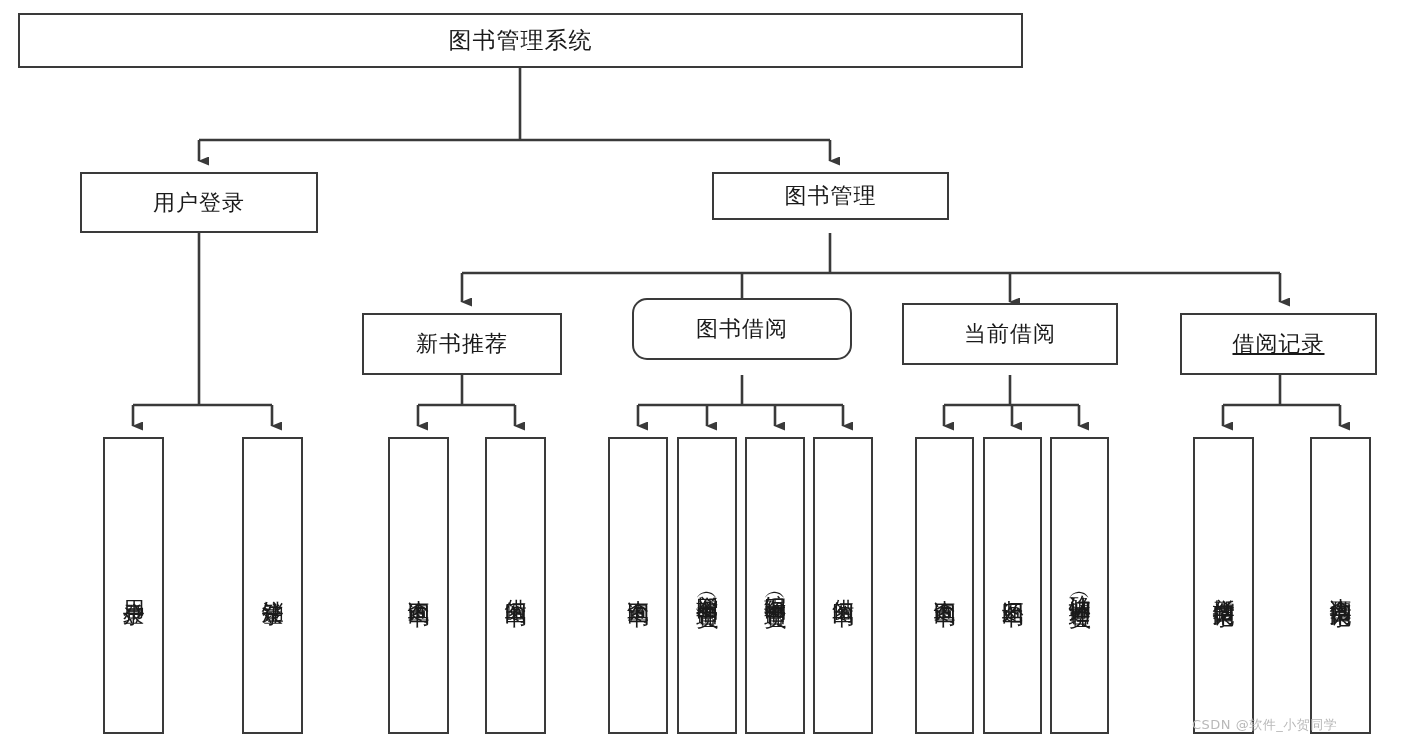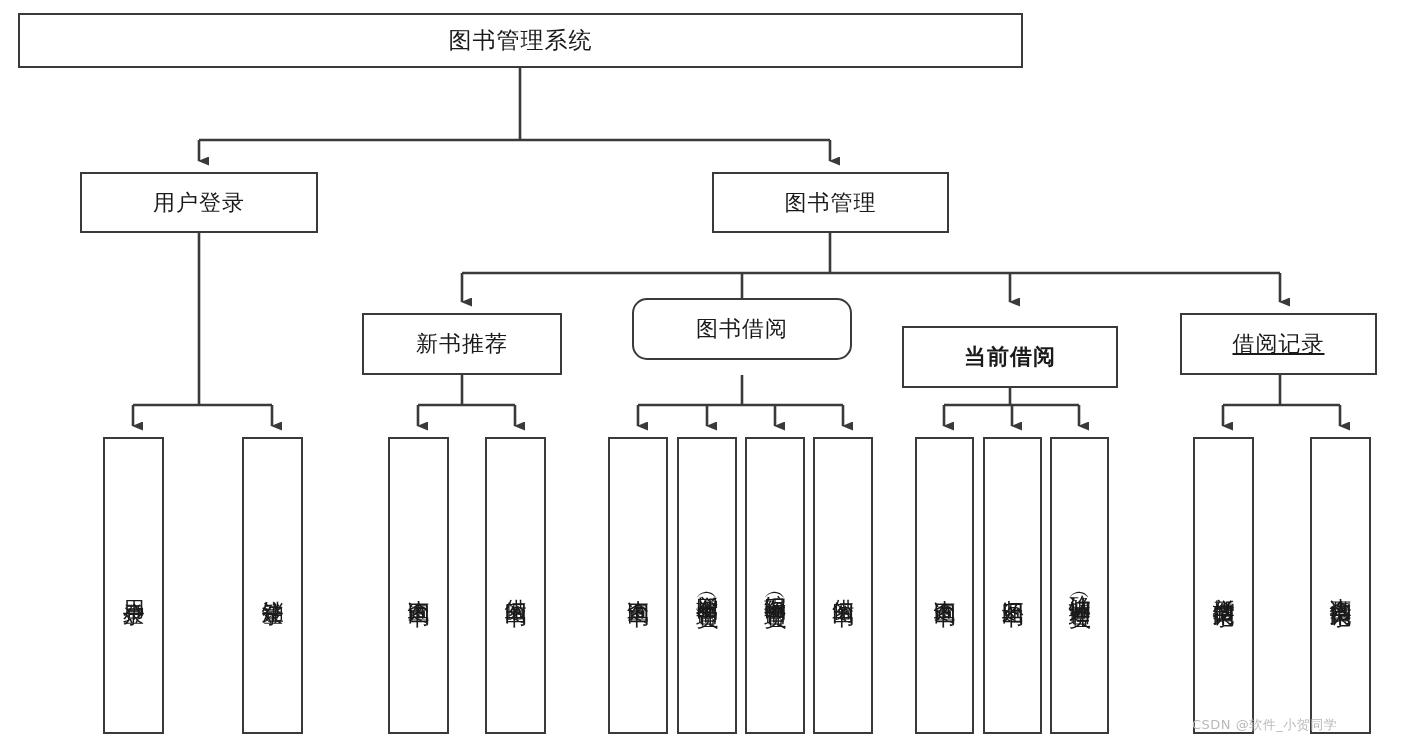--- a/index.html
+++ b/index.html
@@ -123,30 +123,30 @@
       </g>
   </svg>
 
   <div id="nodes-group">
       <div class="node root" style="left: 18px; top: 13px; width: 1005px; height: 55px;">
         <span class="node-label">图书管理系统</span>
       </div>
       <div class="node branch" style="left: 80px; top: 172px; width: 238px; height: 61px;">
         <span class="node-label">用户登录</span>
       </div>
-      <div class="node branch" style="left: 712px; top: 172px; width: 237px; height: 61px;">
+      <div class="node branch" style="left: 712px; top: 172px; width: 237px; height: 48px;">
         <span class="node-label">图书管理</span>
       </div>
       <div class="node branch" style="left: 362px; top: 313px; width: 200px; height: 62px; justify-content: center;">
         <span class="node-label">新书推荐</span>
       </div>
       <div class="node branch" style="left: 632px; top: 298px; width: 220px; height: 62px; border-radius: 15px;">
         <span class="node-label">图书借阅</span>
       </div>
-      <div class="node branch" style="left: 902px; top: 326px; width: 216px; height: 62px; font-weight: bold;">
+      <div class="node branch" style="left: 902px; top: 303px; width: 216px; height: 62px;">
         <span class="node-label">当前借阅</span>
       </div>
       <div class="node branch" style="left: 1180px; top: 313px; width: 197px; height: 62px; text-decoration: underline;">
         <span class="node-label">借阅记录</span>
       </div>
       <div class="node leaf" style="left: 103px; top: 437px; width: 61px; height: 297px;">
         <span class="node-label">用户登录</span>
       </div>
       <div class="node leaf" style="left: 242px; top: 437px; width: 61px; height: 297px;">
         <span class="node-label">注销登录</span>

